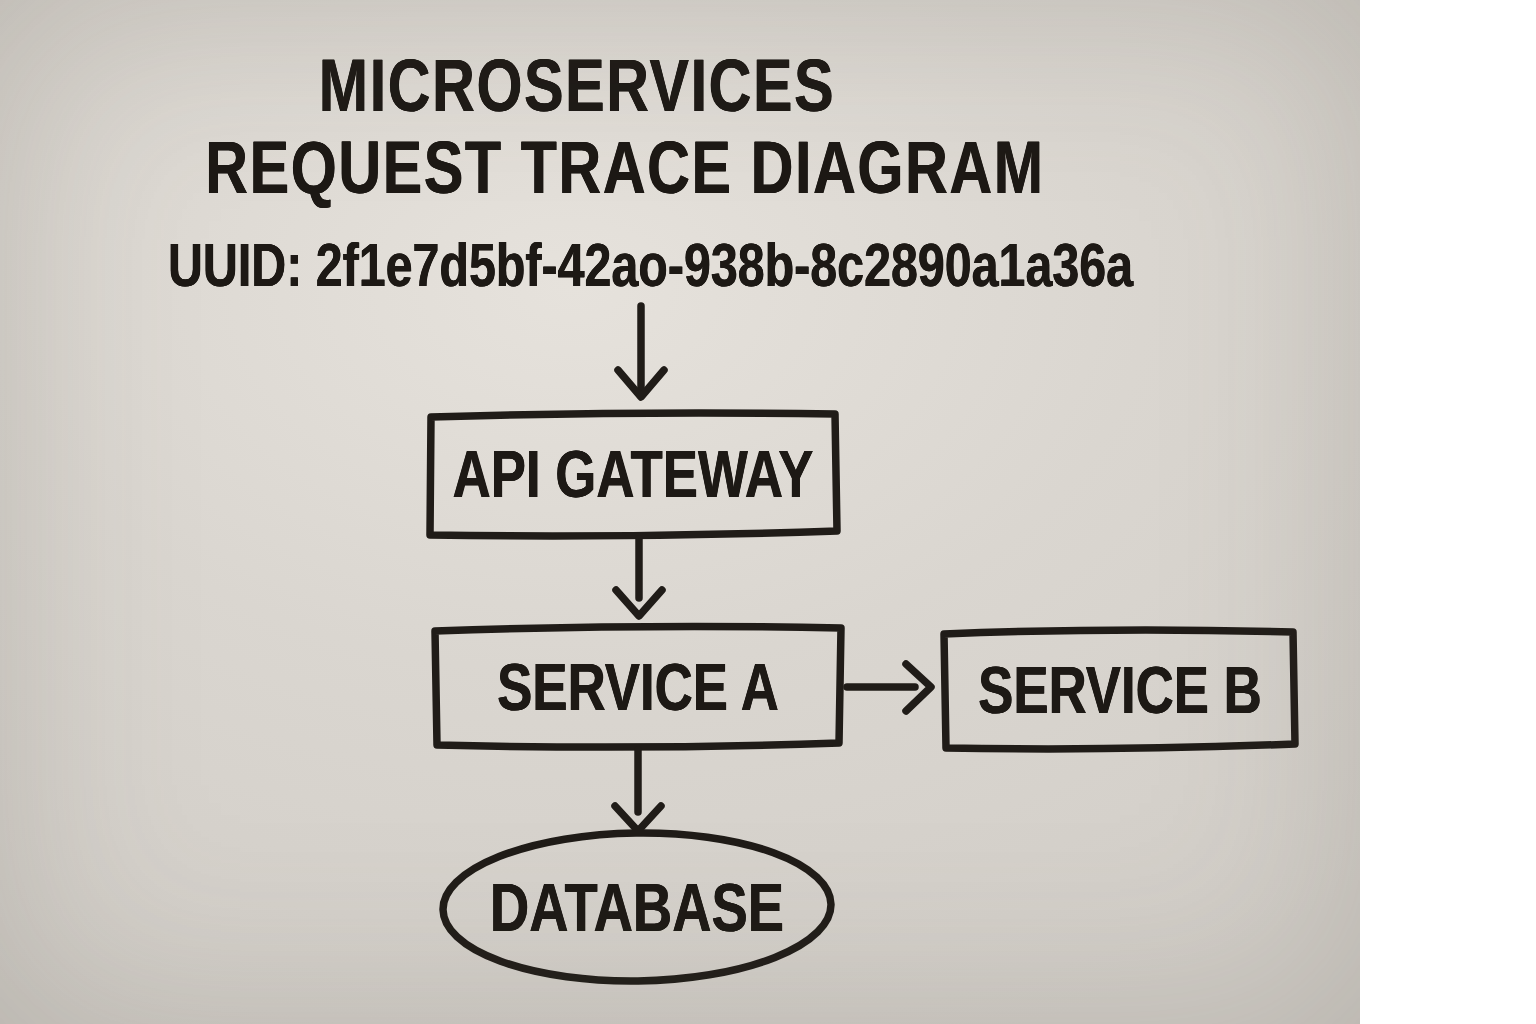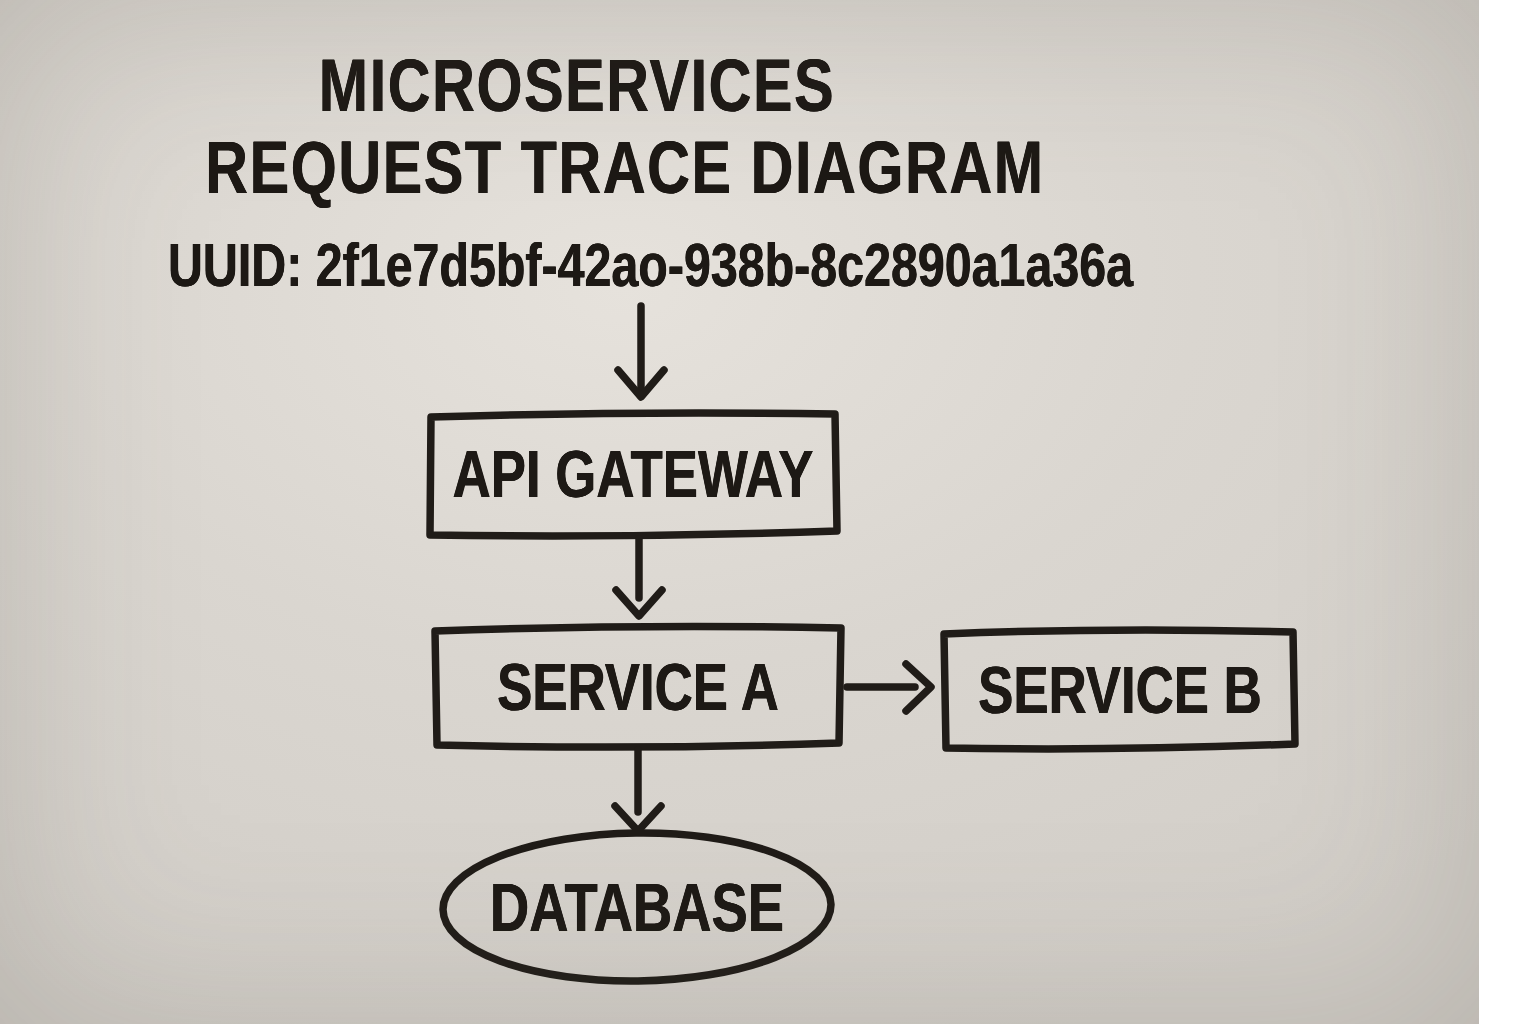--- a/index.html
+++ b/index.html
@@ -3,21 +3,21 @@
 <meta charset="utf-8">
 <style>
   html, body {
     margin: 0; padding: 0;
     width: 1536px; height: 1024px;
     overflow: hidden;
     font-family: "Liberation Sans", sans-serif;
   }
   .canvas {
     position: relative;
-    width: 1479px; height: 1024px;
+    width: 1360px; height: 1024px;
     background: radial-gradient(ellipse 1200px 800px at 42% 28%, #e6e2dc 0%, #dad6d0 48%, #d2cec8 100%);
   }
   .vignette {
     position: absolute; inset: 0;
     box-shadow: inset 0 0 200px rgba(92, 86, 78, 0.22);
     pointer-events: none;
   }
   .hand {
     position: absolute;
     font-weight: 700;

